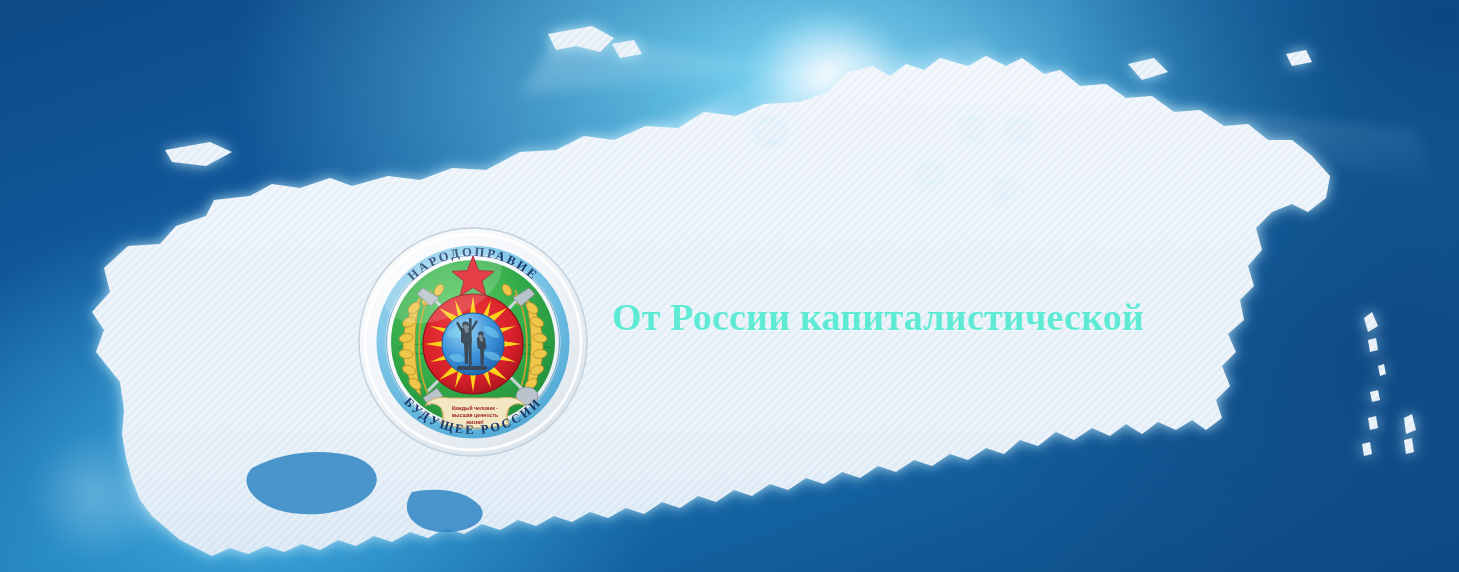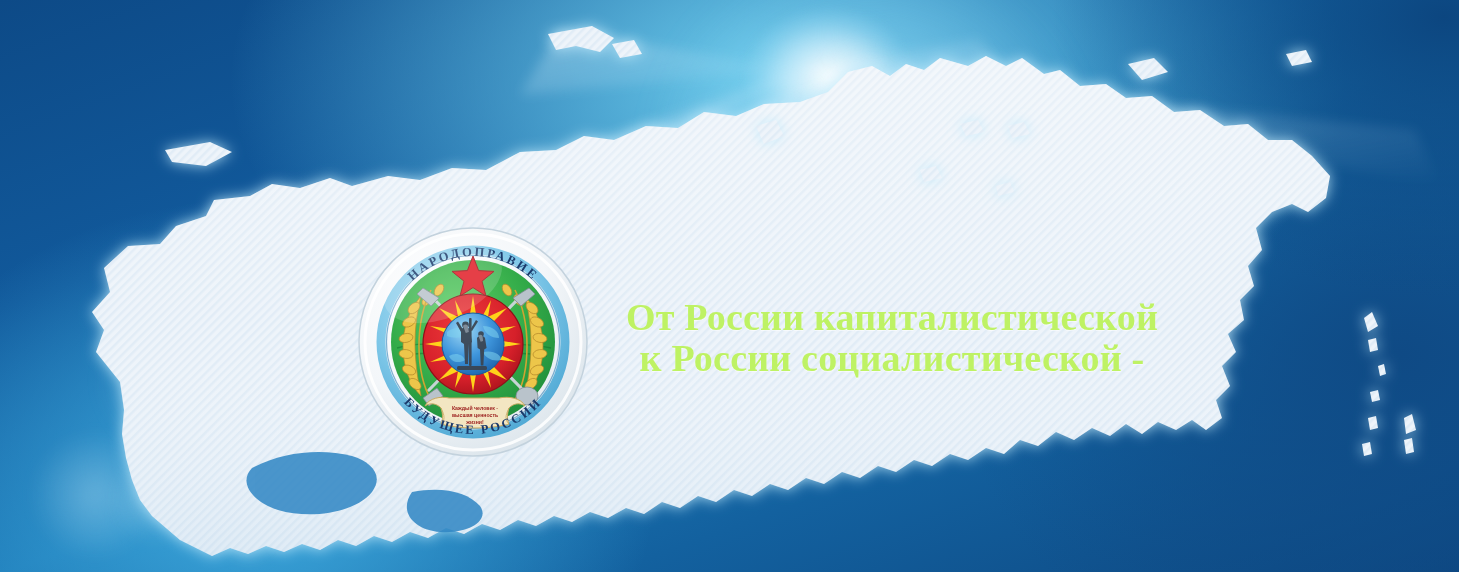--- a/index.html
+++ b/index.html
@@ -57,22 +57,22 @@
 
   
   .emblem{
     position:absolute;left:357px;top:226px;width:232px;height:232px;
   }
   .emblem svg{display:block;width:232px;height:232px;}
 
   
   .title{
     position:absolute;left:612px;top:297px;width:560px;
-    text-align:center;
-    color:#bef264;
+    text-align:left;
+    color:#5eead4;
     font-family:"Liberation Serif", serif;
     font-weight:bold;
     font-size:38px;
     line-height:41px;
     letter-spacing:.2px;
     text-shadow:0 1px 0 rgba(255,255,255,.55);
   }
   .title .ln{display:block;white-space:nowrap;}
 </style>
 </head>
@@ -382,16 +382,15 @@
       <text font-family="'Liberation Serif', serif" font-size="12.6" font-weight="bold" fill="#1b3a6b" letter-spacing="2.4">
         <textPath href="#arcBot" startOffset="50%" text-anchor="middle">БУДУЩЕЕ РОССИИ</textPath>
       </text>
 
       <ellipse cx="86" cy="58" rx="62" ry="34" fill="#ffffff" opacity=".16" transform="rotate(-22 86 58)"></ellipse>
     </svg>
   </div>
 
   <div class="title">
     <span class="ln">От России капиталистической</span>
-    <span class="ln">к России социалистической -</span>
   </div>
 
 </div>
 
 </body></html>

